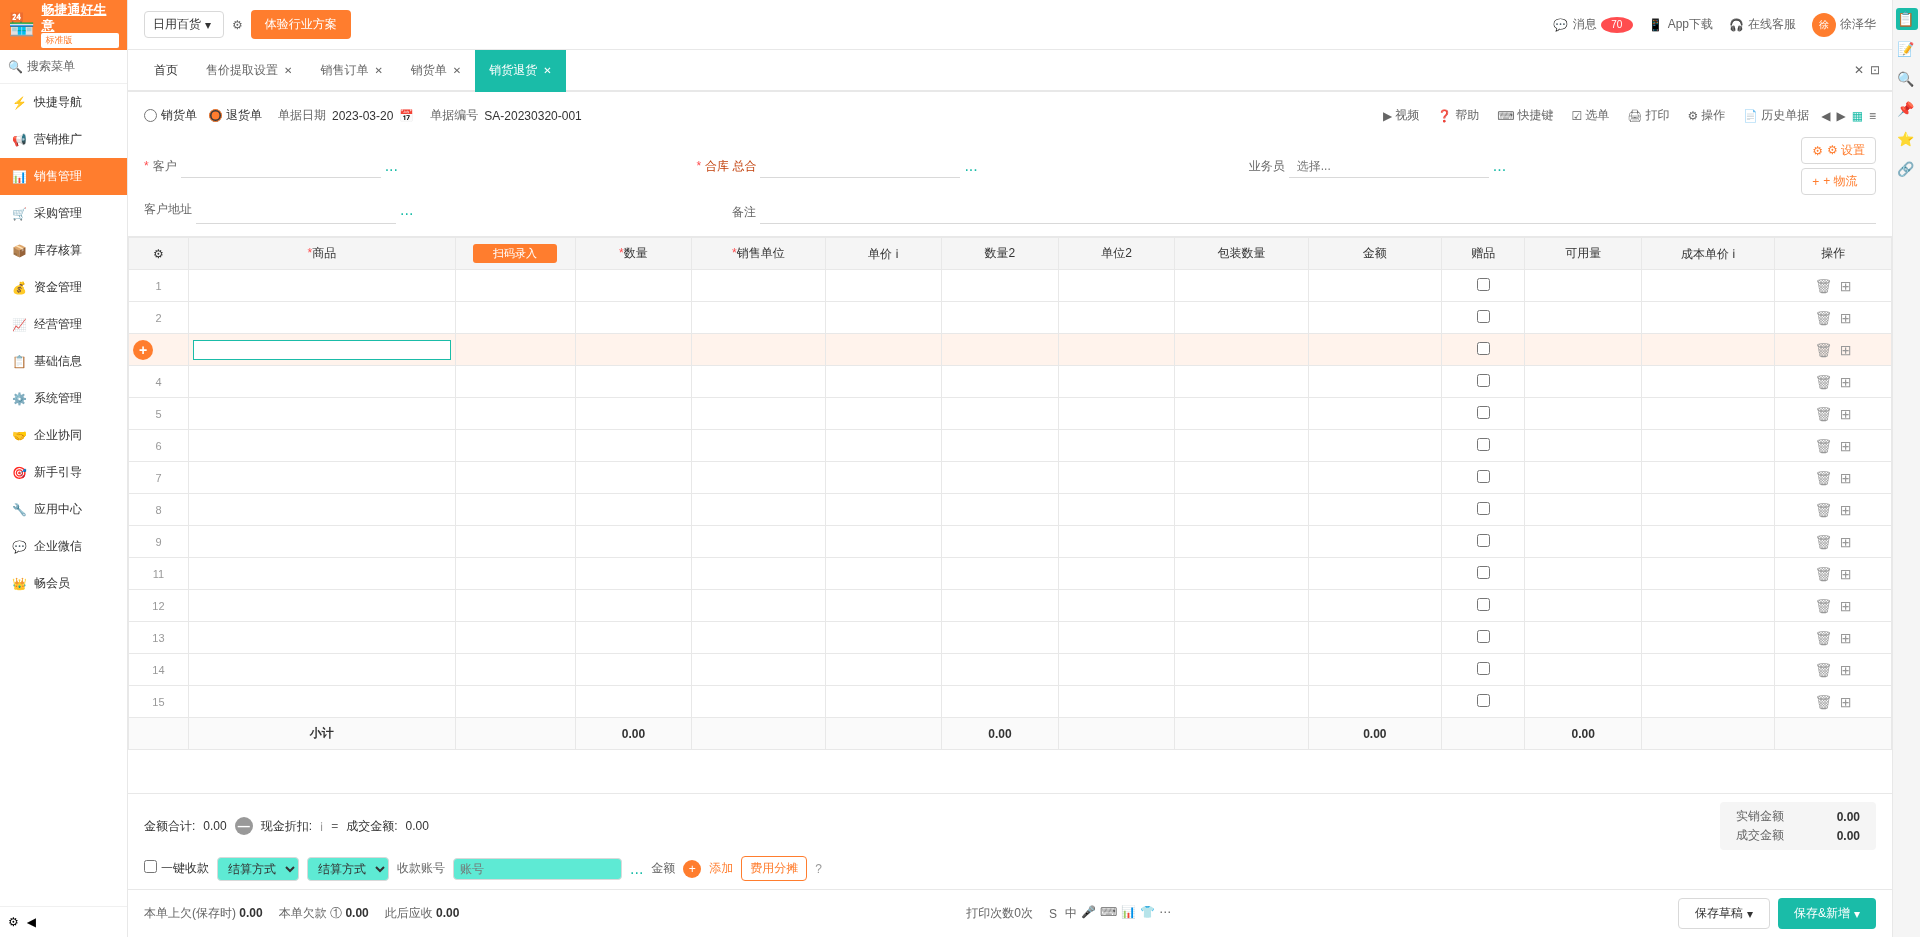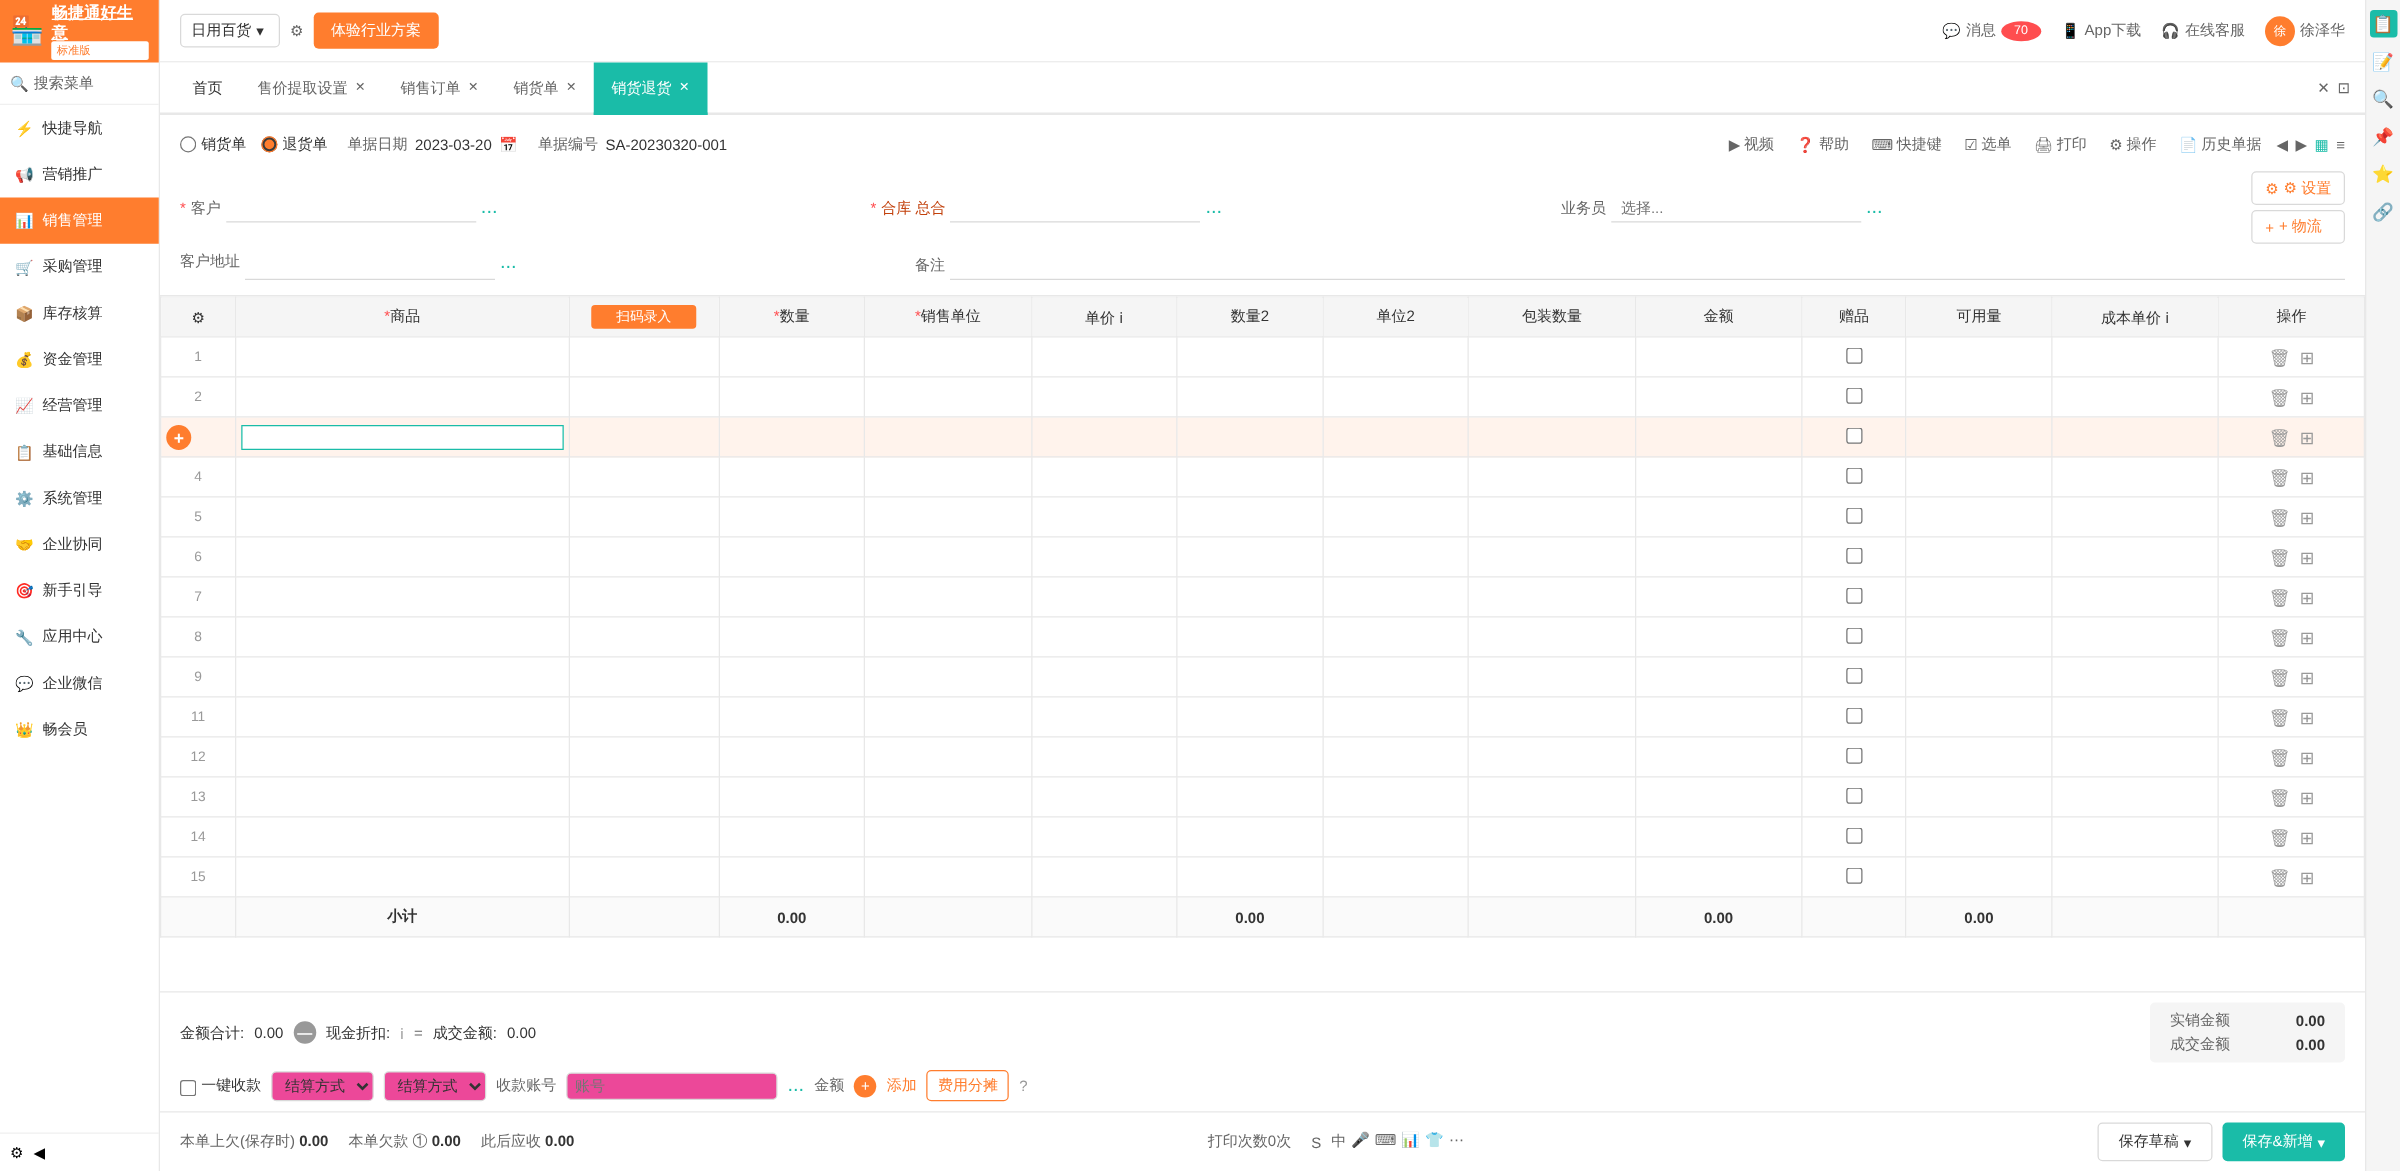--- a/index.html
+++ b/index.html
@@ -69,22 +69,22 @@
     .bottom-row1 { display: flex; align-items: center; gap: 12px; margin-bottom: 6px; }
     .bottom-summary { display: flex; align-items: center; gap: 8px; color: #333; }
     .minus-btn { width: 18px; height: 18px; background: #999; color: #fff; border-radius: 50%; display: flex; align-items: center; justify-content: center; cursor: pointer; font-size: 12px; font-weight: bold; }
     .equals-sign { color: #666; }
     .bottom-right-summary { margin-left: auto; background: #f5f5f5; padding: 6px 16px; border-radius: 4px; display: flex; flex-direction: column; gap: 2px; }
     .summary-line { display: flex; align-items: center; gap: 16px; justify-content: flex-end; }
     .summary-label { color: #666; }
     .summary-value { color: #333; min-width: 60px; text-align: right; font-weight: bold; }
 
     .bottom-row2 { display: flex; align-items: center; gap: 8px; }
-    .checkbox-label { display: flex; align-items: flex-end; gap: 4px; cursor: pointer; color: #333; }
-    .select-input { border: 1px solid #d9d9d9; border-radius: 4px; padding: 3px 6px; color: #333; background: #ec4899; outline: none; }
+    .checkbox-label { display: flex; align-items: flex-start; gap: 4px; cursor: pointer; color: #333; }
+    .select-input { border: 1px solid #d9d9d9; border-radius: 4px; padding: 3px 6px; color: #333; background: #5eead4; outline: none; }
     .add-icon-btn { background: #ff7d2e; color: #fff; border: none; border-radius: 50%; width: 18px; height: 18px; display: flex; align-items: center; justify-content: center; cursor: pointer; font-size: 12px; }
     .fee-btn { border: 1px solid #ff7d2e; color: #ff7d2e; background: #fff; border-radius: 4px; padding: 3px 8px; cursor: pointer; }
 
     .footer { background: #fff; border-top: 1px solid #e8e8e8; padding: 8px 16px; display: flex; align-items: center; }
     .footer-info { display: flex; gap: 16px; color: #666; font-size: 12px; }
     .footer-btns { margin-left: auto; display: flex; gap: 8px; }
     .btn-save-draft { border: 1px solid #d9d9d9; background: #fff; color: #333; border-radius: 4px; padding: 6px 16px; cursor: pointer; display: flex; align-items: center; gap: 4px; }
     .btn-save-new { background: #1abca8; color: #fff; border: none; border-radius: 4px; padding: 6px 16px; cursor: pointer; display: flex; align-items: center; gap: 4px; }
     .footer-print { color: #666; margin-right: 8px; }
 

